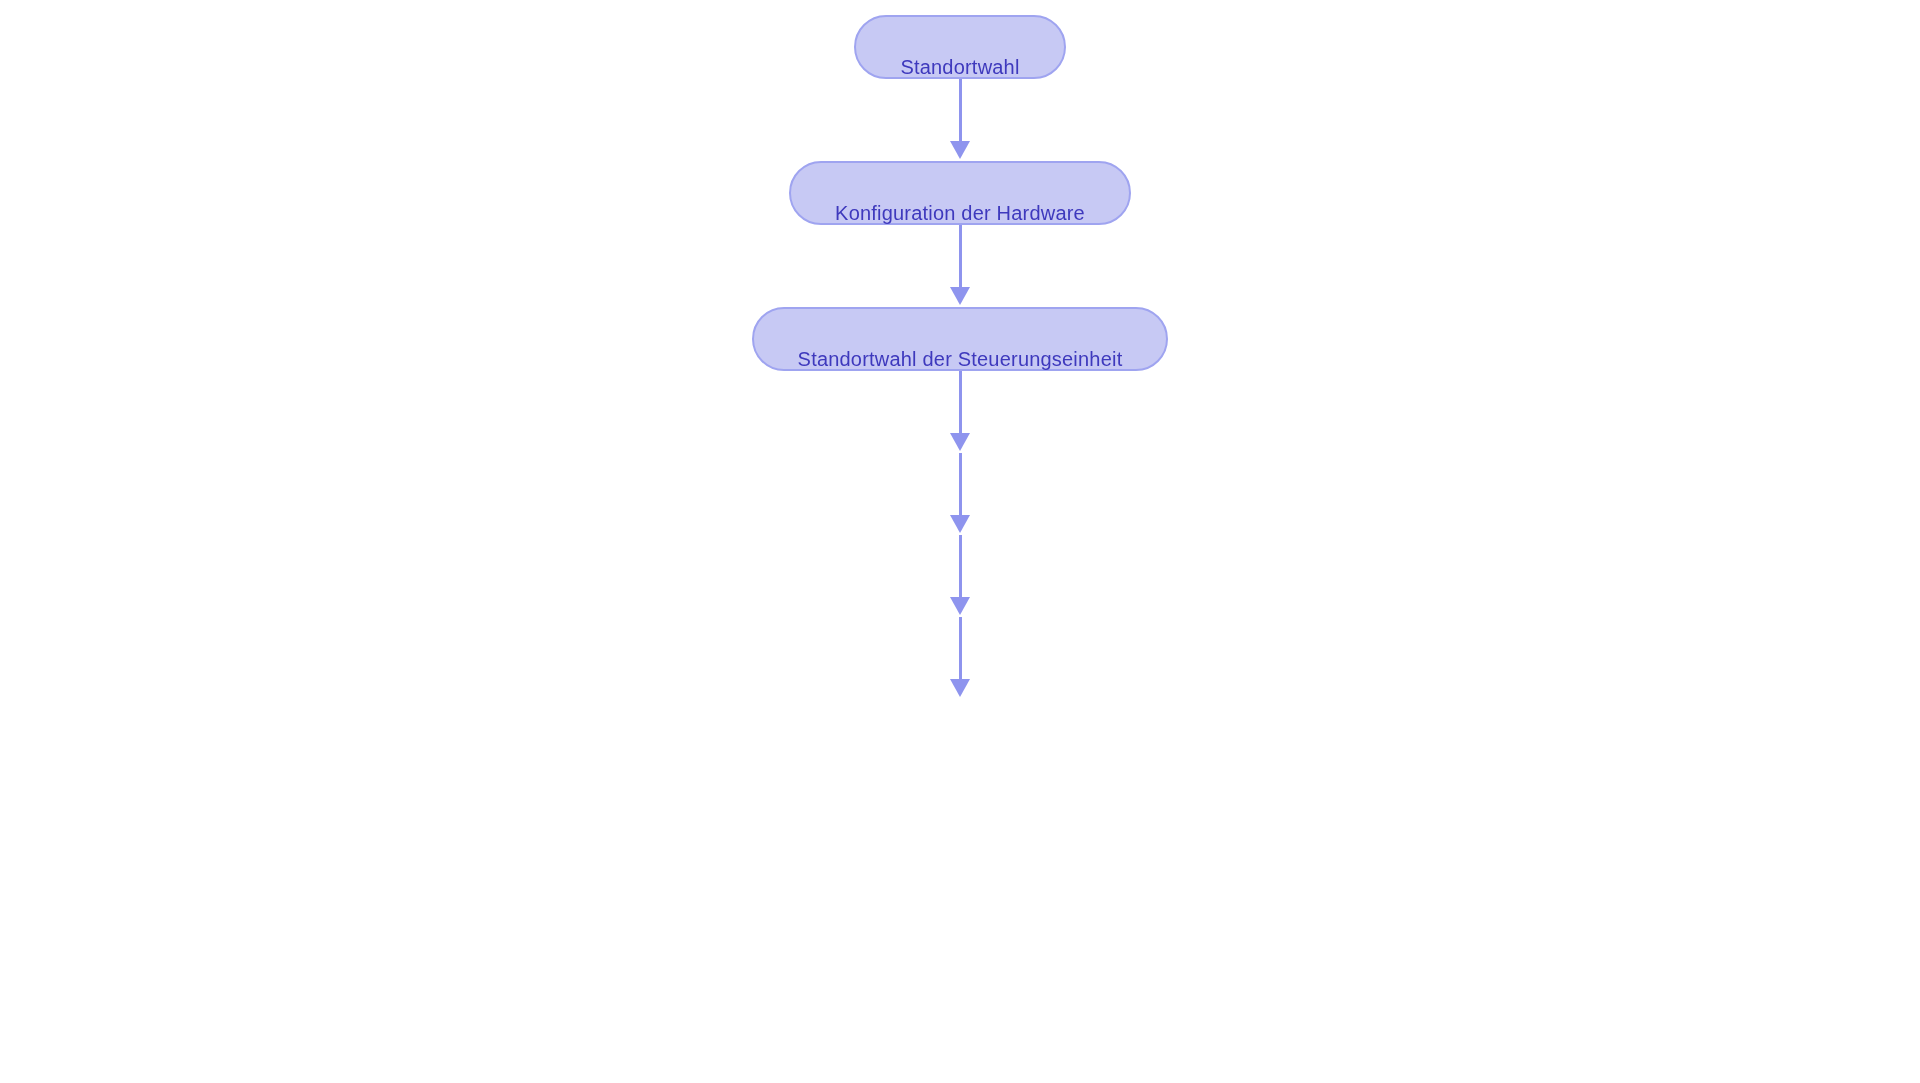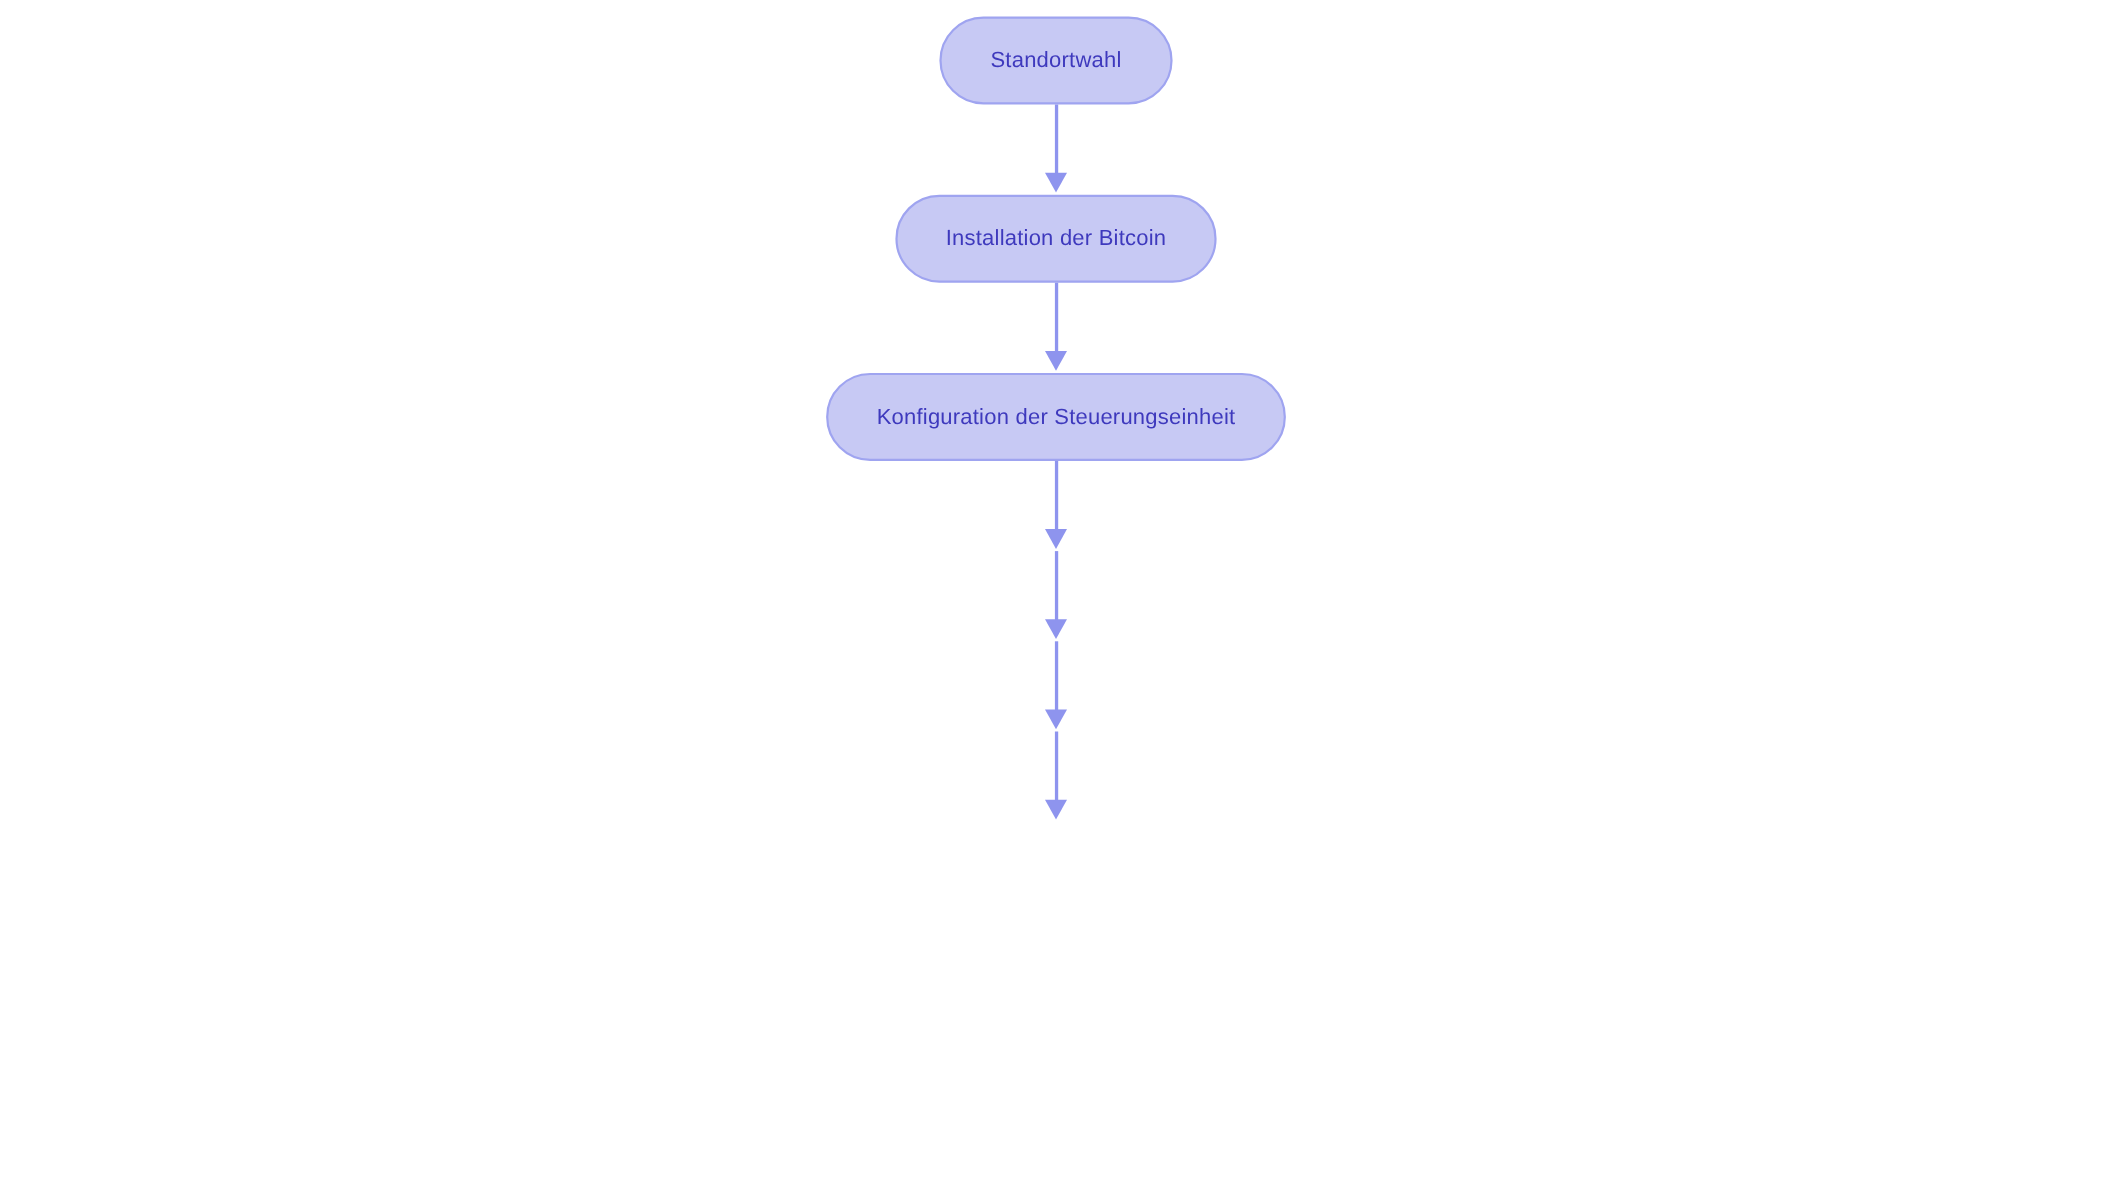--- a/index.html
+++ b/index.html
@@ -19,23 +19,23 @@
   }
   .flowchart {
     width: 1920px;
     height: 1083px;
     padding-top: 15px;
     display: flex;
     flex-direction: column;
     align-items: center;
   }
   .node {
-    height: 80px;
+    height: 64px;
     line-height: 76px;
-    padding: 0 44px;
+    padding: 12px 44px;
     background: var(--node-fill);
     border: 2px solid var(--node-border);
     border-radius: 40px;
     color: var(--node-text);
     font-size: 20px;
     font-weight: 500;
     letter-spacing: 0.2px;
     white-space: nowrap;
     text-align: center;
     flex: 0 0 auto;
@@ -69,30 +69,30 @@
   <div class="node">
     <span>Standortwahl</span>
   </div>
 
   <div class="arrow">
     <div class="arrow-line"></div>
     <div class="arrow-head"></div>
   </div>
 
   <div class="node">
-    <span>Installation der Bitcoin</span>
+    <span>Konfiguration der Hardware</span>
   </div>
 
   <div class="arrow">
     <div class="arrow-line"></div>
     <div class="arrow-head"></div>
   </div>
 
   <div class="node">
-    <span>Konfiguration der Steuerungseinheit</span>
+    <span>Standortwahl der Steuerungseinheit</span>
   </div>
 
   <div class="arrow">
     <div class="arrow-line"></div>
     <div class="arrow-head"></div>
   </div>
 
 
   <div class="arrow">
     <div class="arrow-line"></div>

